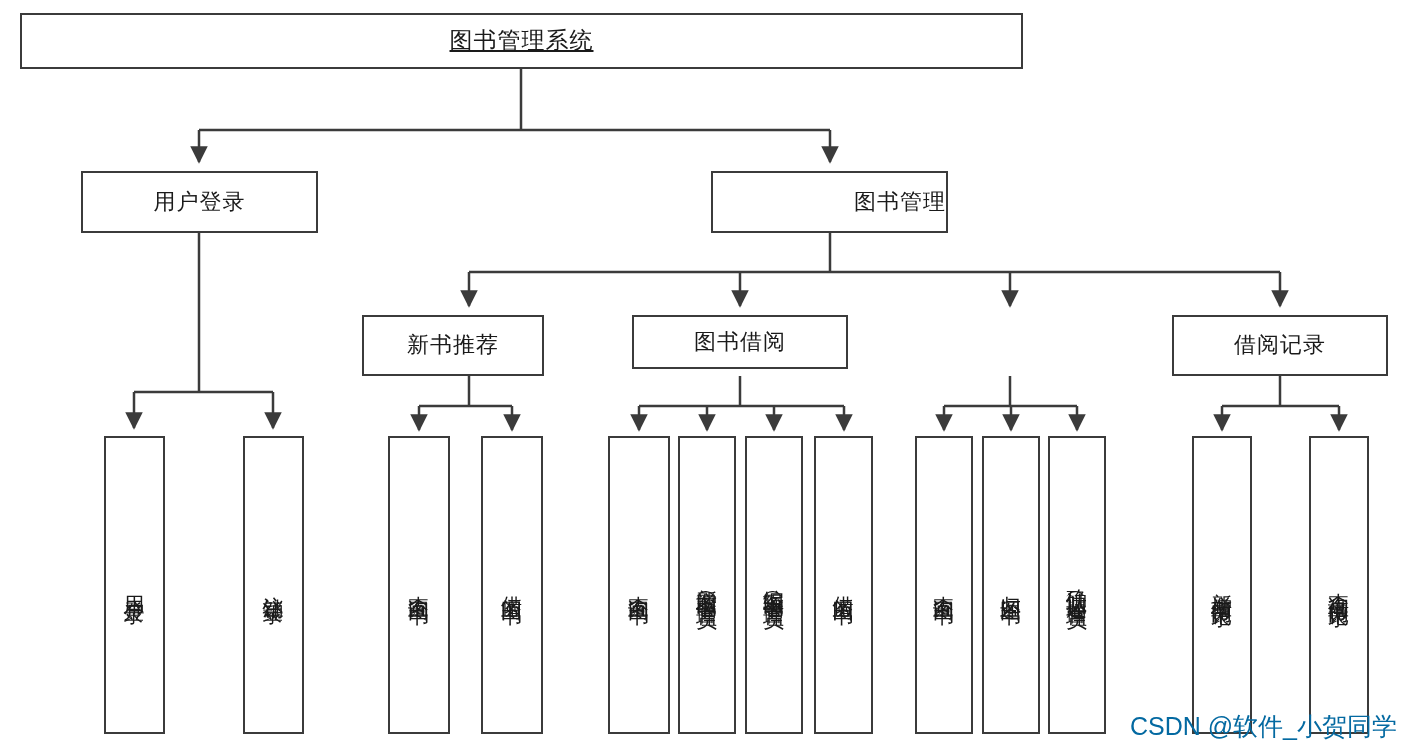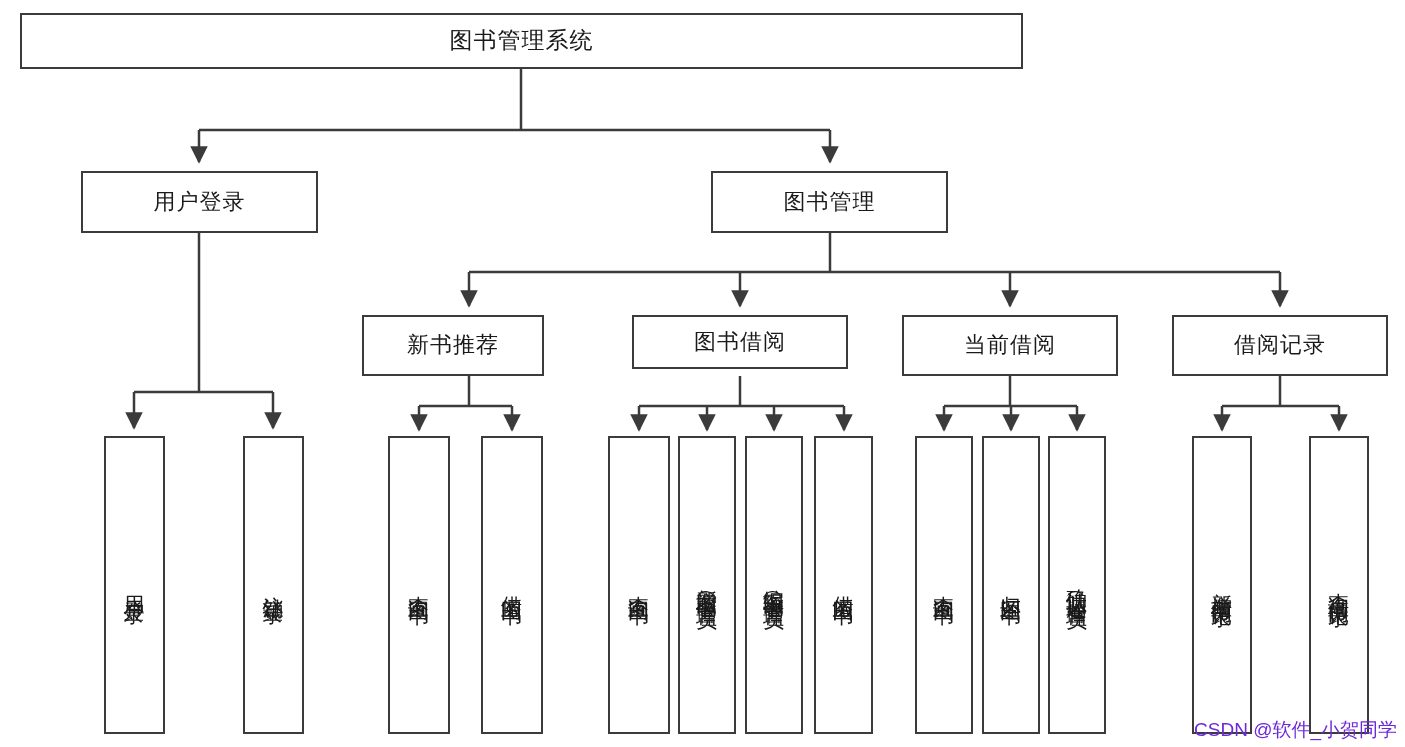--- a/index.html
+++ b/index.html
@@ -41,39 +41,40 @@
     line-height: 1.12;
   }
   
   .node.h .lbl {
     font-size: 22px;
     letter-spacing: 1px;
     white-space: nowrap;
   }
   .node.root .lbl {
     font-size: 23px;
+    text-decoration: underline;
   }
   
   .node.v {
     align-items: center;
     justify-content: center;
   }
   .node.v .lbl {
     writing-mode: vertical-rl;
     text-orientation: upright;
     font-size: 21px;
     letter-spacing: 3px;
     line-height: 1;
   }
   .watermark {
     position: absolute;
     right: 8px;
     bottom: 4px;
-    font-size: 19px;
-    color: #6d28d9;
+    font-size: 25px;
+    color: #0369a1;
     white-space: nowrap;
     font-family: "Liberation Sans", "DejaVu Sans", sans-serif;
   }
 </style>
 </head>
 <body>
 
 <div id="canvas">
 
   <svg class="edges" viewBox="0 0 1405 747">
@@ -126,32 +127,29 @@
     </g>
   </svg>
 
   <div class="node h root" style="left:20px; top:13px; width:1003px; height:56px;">
     <span class="lbl">图书管理系统</span>
   </div>
 
   <div class="node h" style="left:81px; top:171px; width:237px; height:62px;">
     <span class="lbl">用户登录</span>
   </div>
-  <div class="node h" style="left:711px; top:171px; width:237px; height:62px;">
+  <div class="node h" style="left:711px; top:171px; width:237px; height:62px;justify-content:flex-end;">
     <span class="lbl">图书管理</span>
   </div>
 
   <div class="node h" style="left:362px; top:315px; width:182px; height:61px;">
     <span class="lbl">新书推荐</span>
   </div>
   <div class="node h" style="left:632px; top:315px; width:216px; height:54px;">
     <span class="lbl">图书借阅</span>
-  </div>
-  <div class="node h" style="left:902px; top:315px; width:216px; height:61px;">
-    <span class="lbl">当前借阅</span>
   </div>
   <div class="node h" style="left:1172px; top:315px; width:216px; height:61px;">
     <span class="lbl">借阅记录</span>
   </div>
 
   <div class="node v" style="left:104px; top:436px; width:61px; height:298px;">
     <span class="lbl">用户登录</span>
   </div>
   <div class="node v" style="left:243px; top:436px; width:61px; height:298px;">
     <span class="lbl">注销登录</span>

